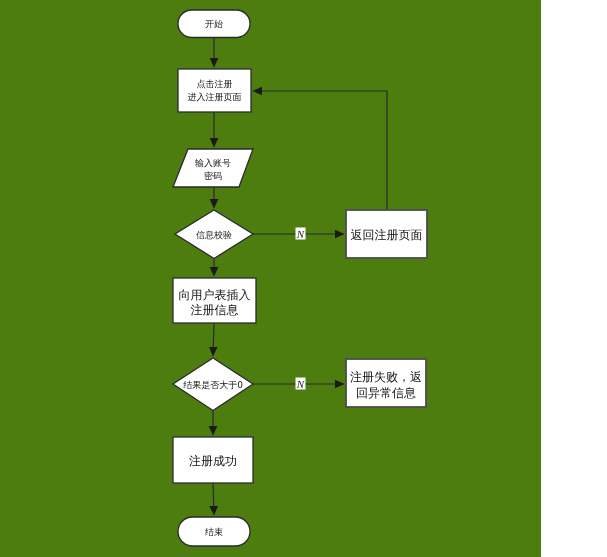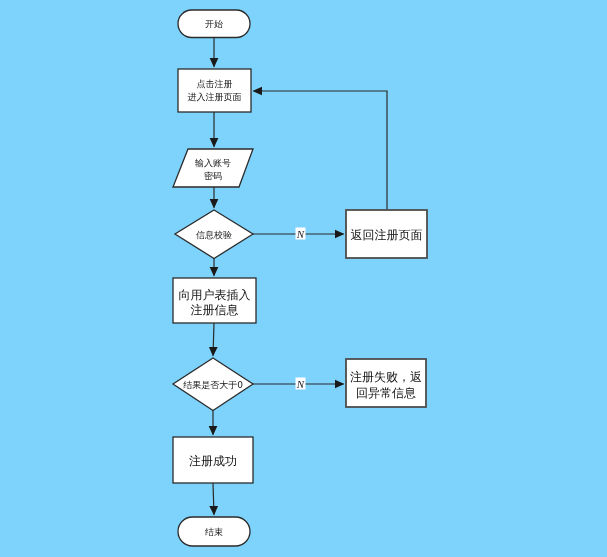--- a/index.html
+++ b/index.html
@@ -5,23 +5,23 @@
   html, body {
     margin: 0;
     padding: 0;
     background: #ffffff;
     width: 607px;
     height: 557px;
     overflow: hidden;
   }
   .canvas {
     position: relative;
-    width: 607px;
+    width: 541px;
     height: 557px;
-    background: #7dd3fc;
+    background: #4d7c0f;
   }
   svg { display: block; }
   .shape {
     fill: #ffffff;
     stroke: #2b2b2b;
     stroke-width: 1.3;
   }
   .shape-heavy {
     fill: #ffffff;
     stroke: #4d4d4d;

